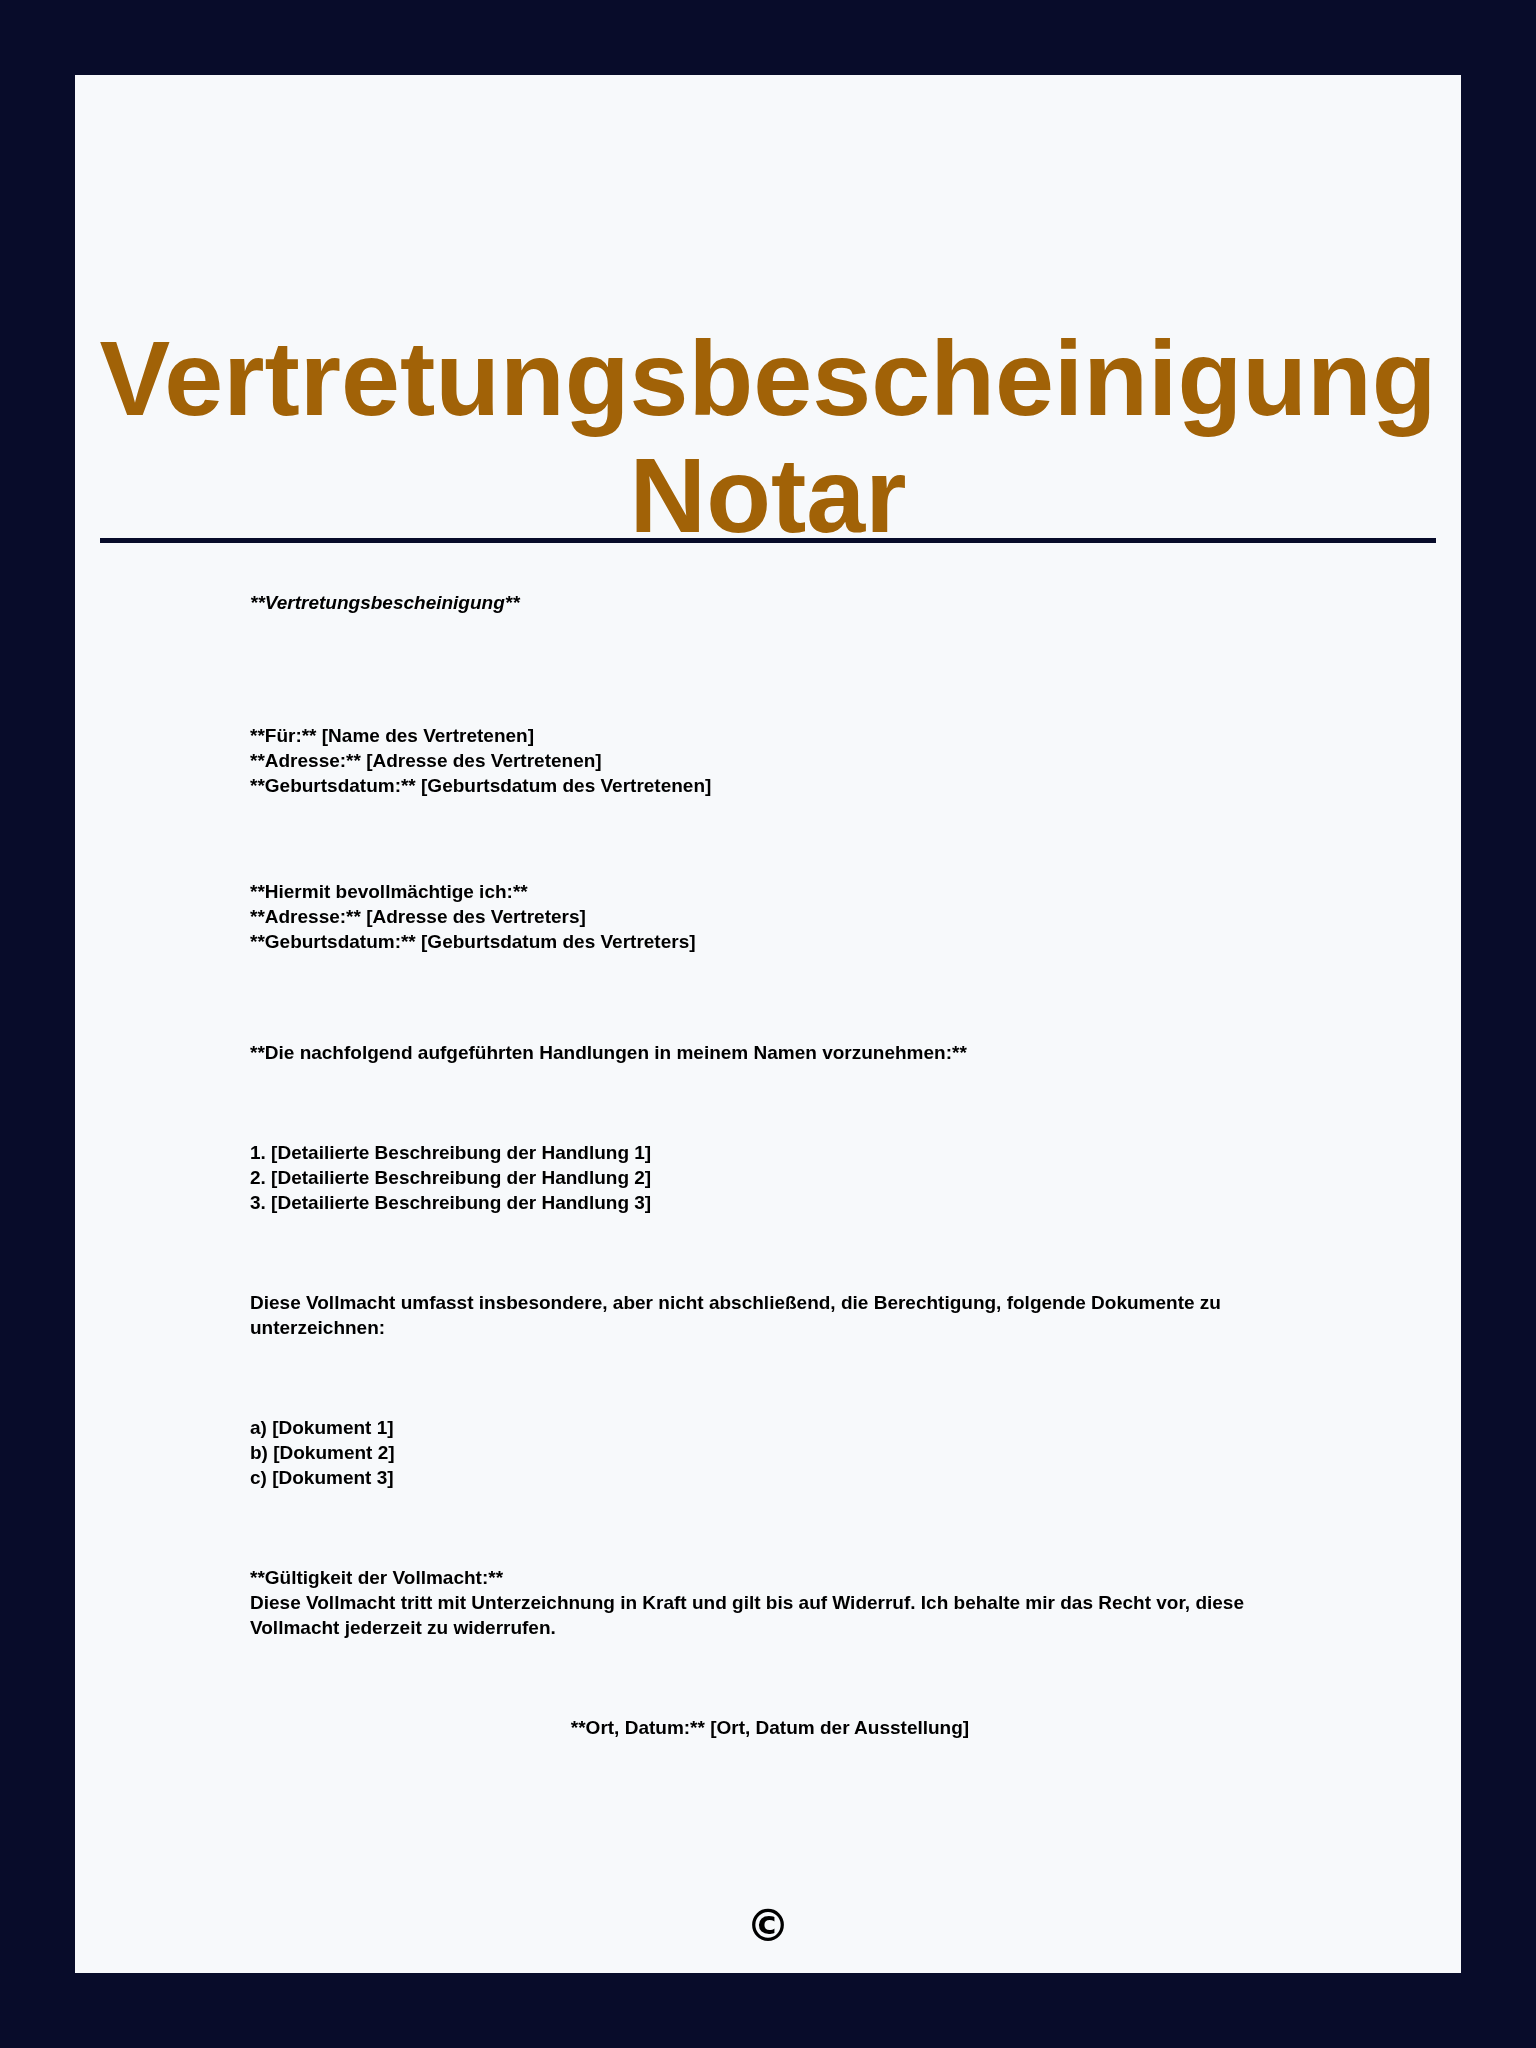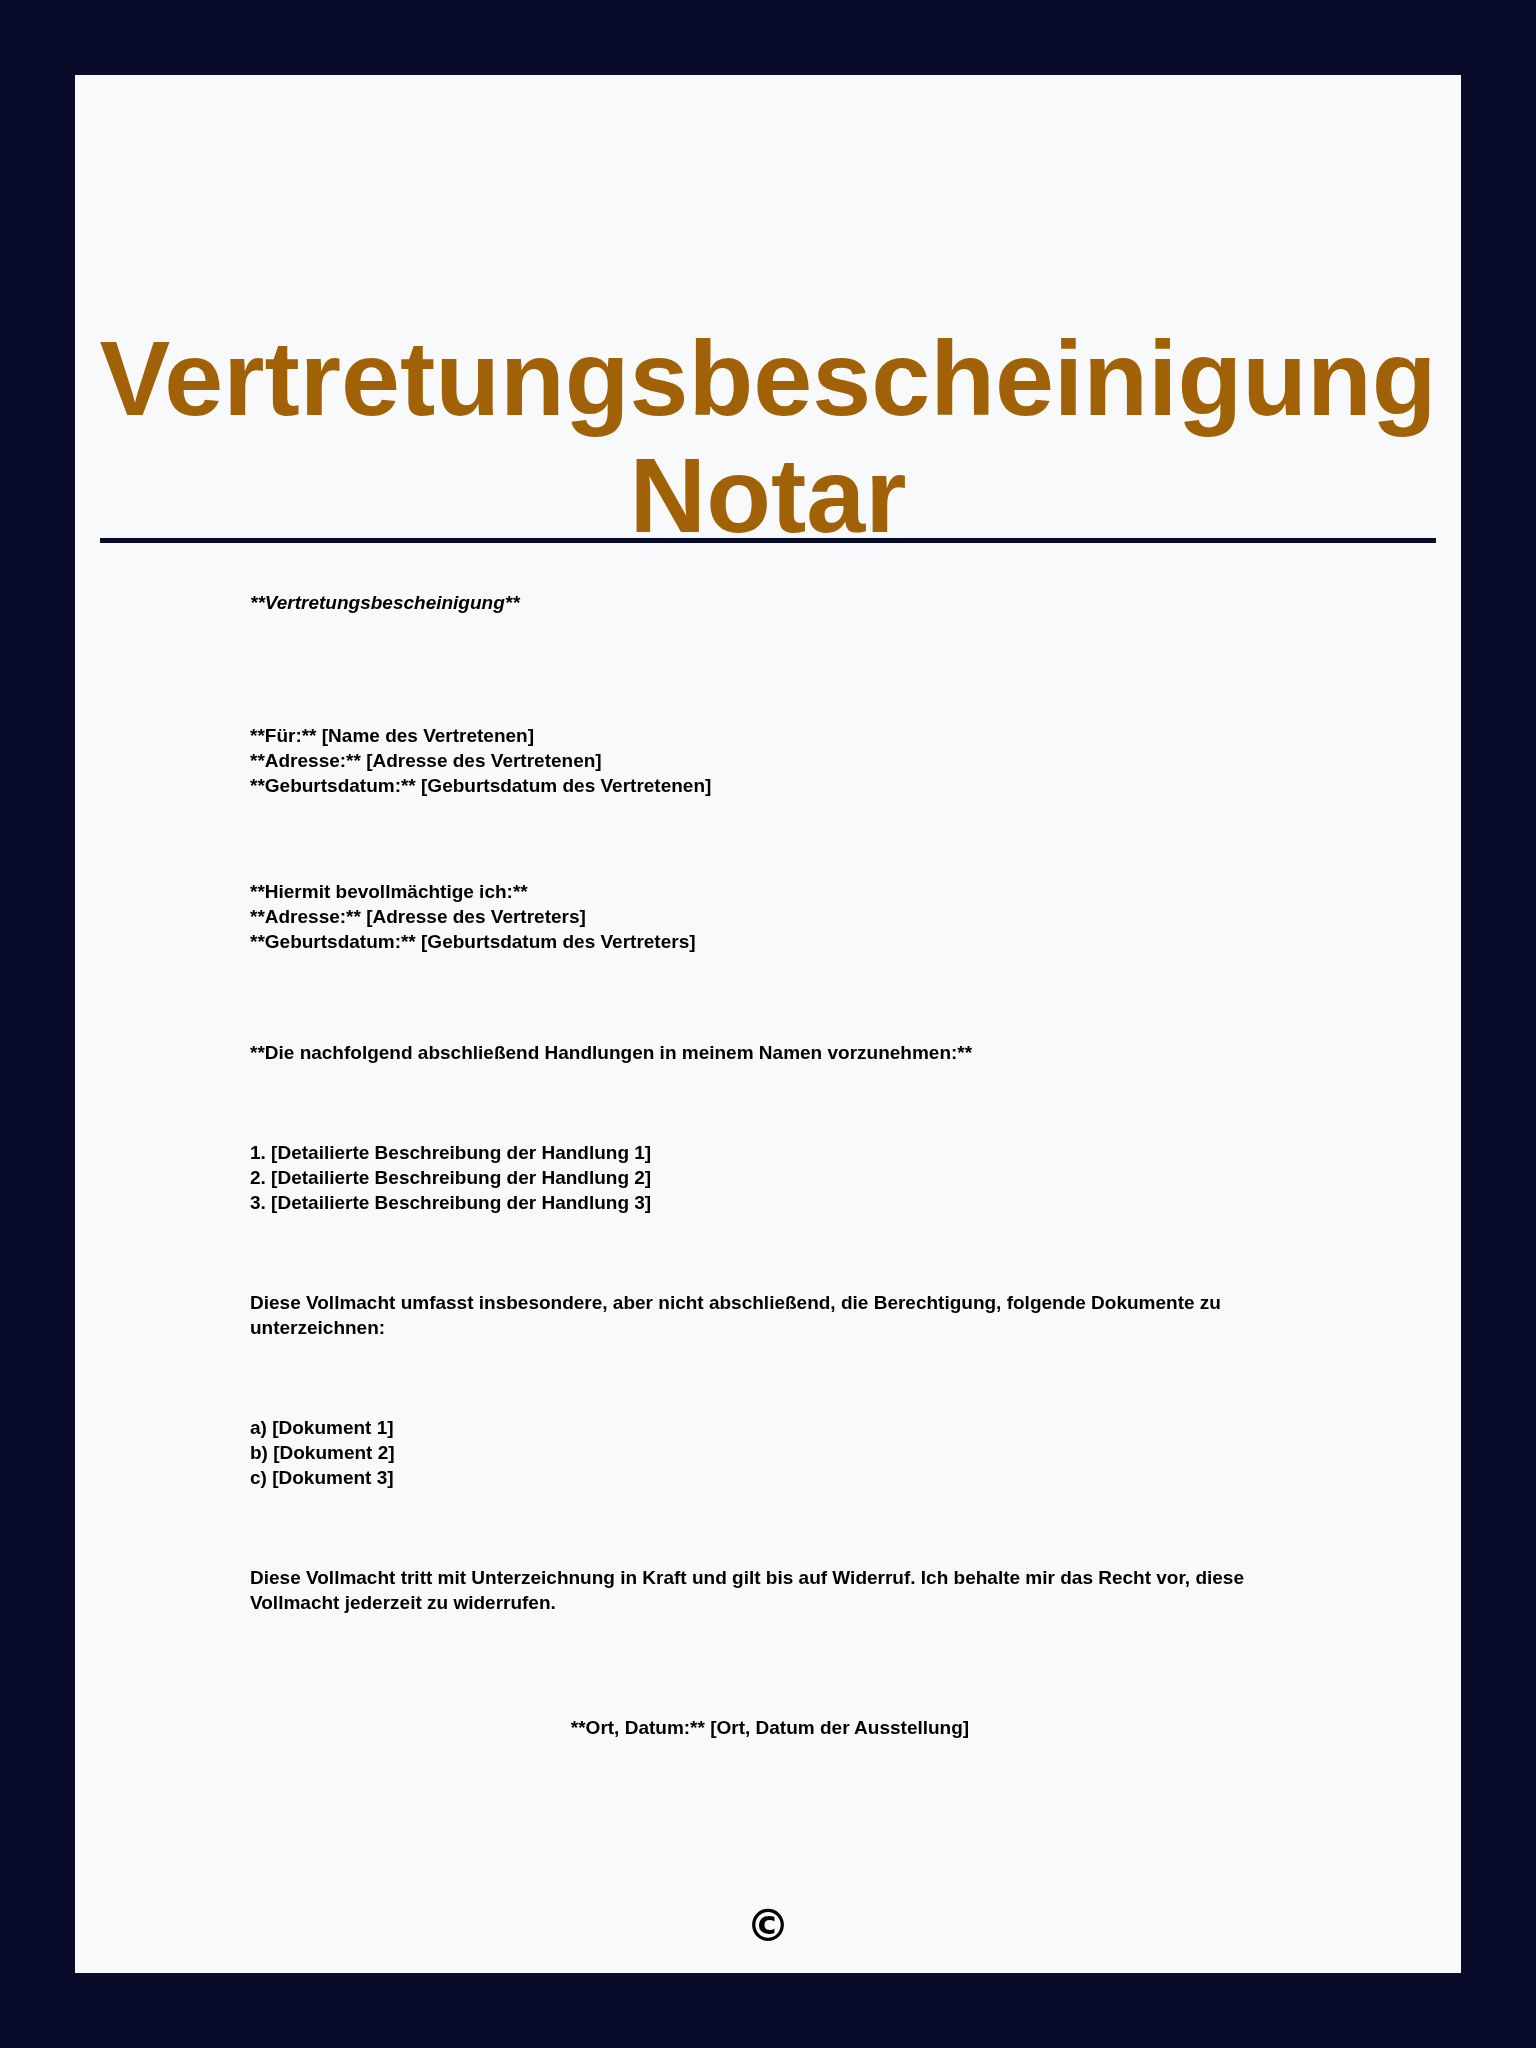--- a/index.html
+++ b/index.html
@@ -99,40 +99,41 @@
       <div>**Geburtsdatum:** [Geburtsdatum des Vertretenen]</div>
     </div>
 
     <div class="block" style="top:804px;">
       <div>**Hiermit bevollmächtige ich:**</div>
       <div>**Adresse:** [Adresse des Vertreters]</div>
       <div>**Geburtsdatum:** [Geburtsdatum des Vertreters]</div>
     </div>
 
     <div class="block" style="top:965px;">
-      <div>**Die nachfolgend abschließend Handlungen in meinem Namen vorzunehmen:**</div>
+      <div>**Die nachfolgend aufgeführten Handlungen in meinem Namen vorzunehmen:**</div>
     </div>
 
     <div class="block" style="top:1065px;">
       <div>1. [Detailierte Beschreibung der Handlung 1]</div>
       <div>2. [Detailierte Beschreibung der Handlung 2]</div>
       <div>3. [Detailierte Beschreibung der Handlung 3]</div>
     </div>
 
     <div class="block" style="top:1215px;">
       <div class="wrap">Diese Vollmacht umfasst insbesondere, aber nicht abschließend, die Berechtigung, folgende Dokumente zu unterzeichnen:</div>
     </div>
 
     <div class="block" style="top:1340px;">
       <div>a) [Dokument 1]</div>
       <div>b) [Dokument 2]</div>
       <div>c) [Dokument 3]</div>
     </div>
 
     <div class="block" style="top:1490px;">
+      <div>**Gültigkeit der Vollmacht:**</div>
       <div class="wrap">Diese Vollmacht tritt mit Unterzeichnung in Kraft und gilt bis auf Widerruf. Ich behalte mir das Recht vor, diese Vollmacht jederzeit zu widerrufen.</div>
     </div>
 
     <div class="block" style="top:1640px;text-align:center;">
       <div>**Ort, Datum:** [Ort, Datum der Ausstellung]</div>
     </div>
 
   </div>
 
   <div class="footer-symbol">©</div>

